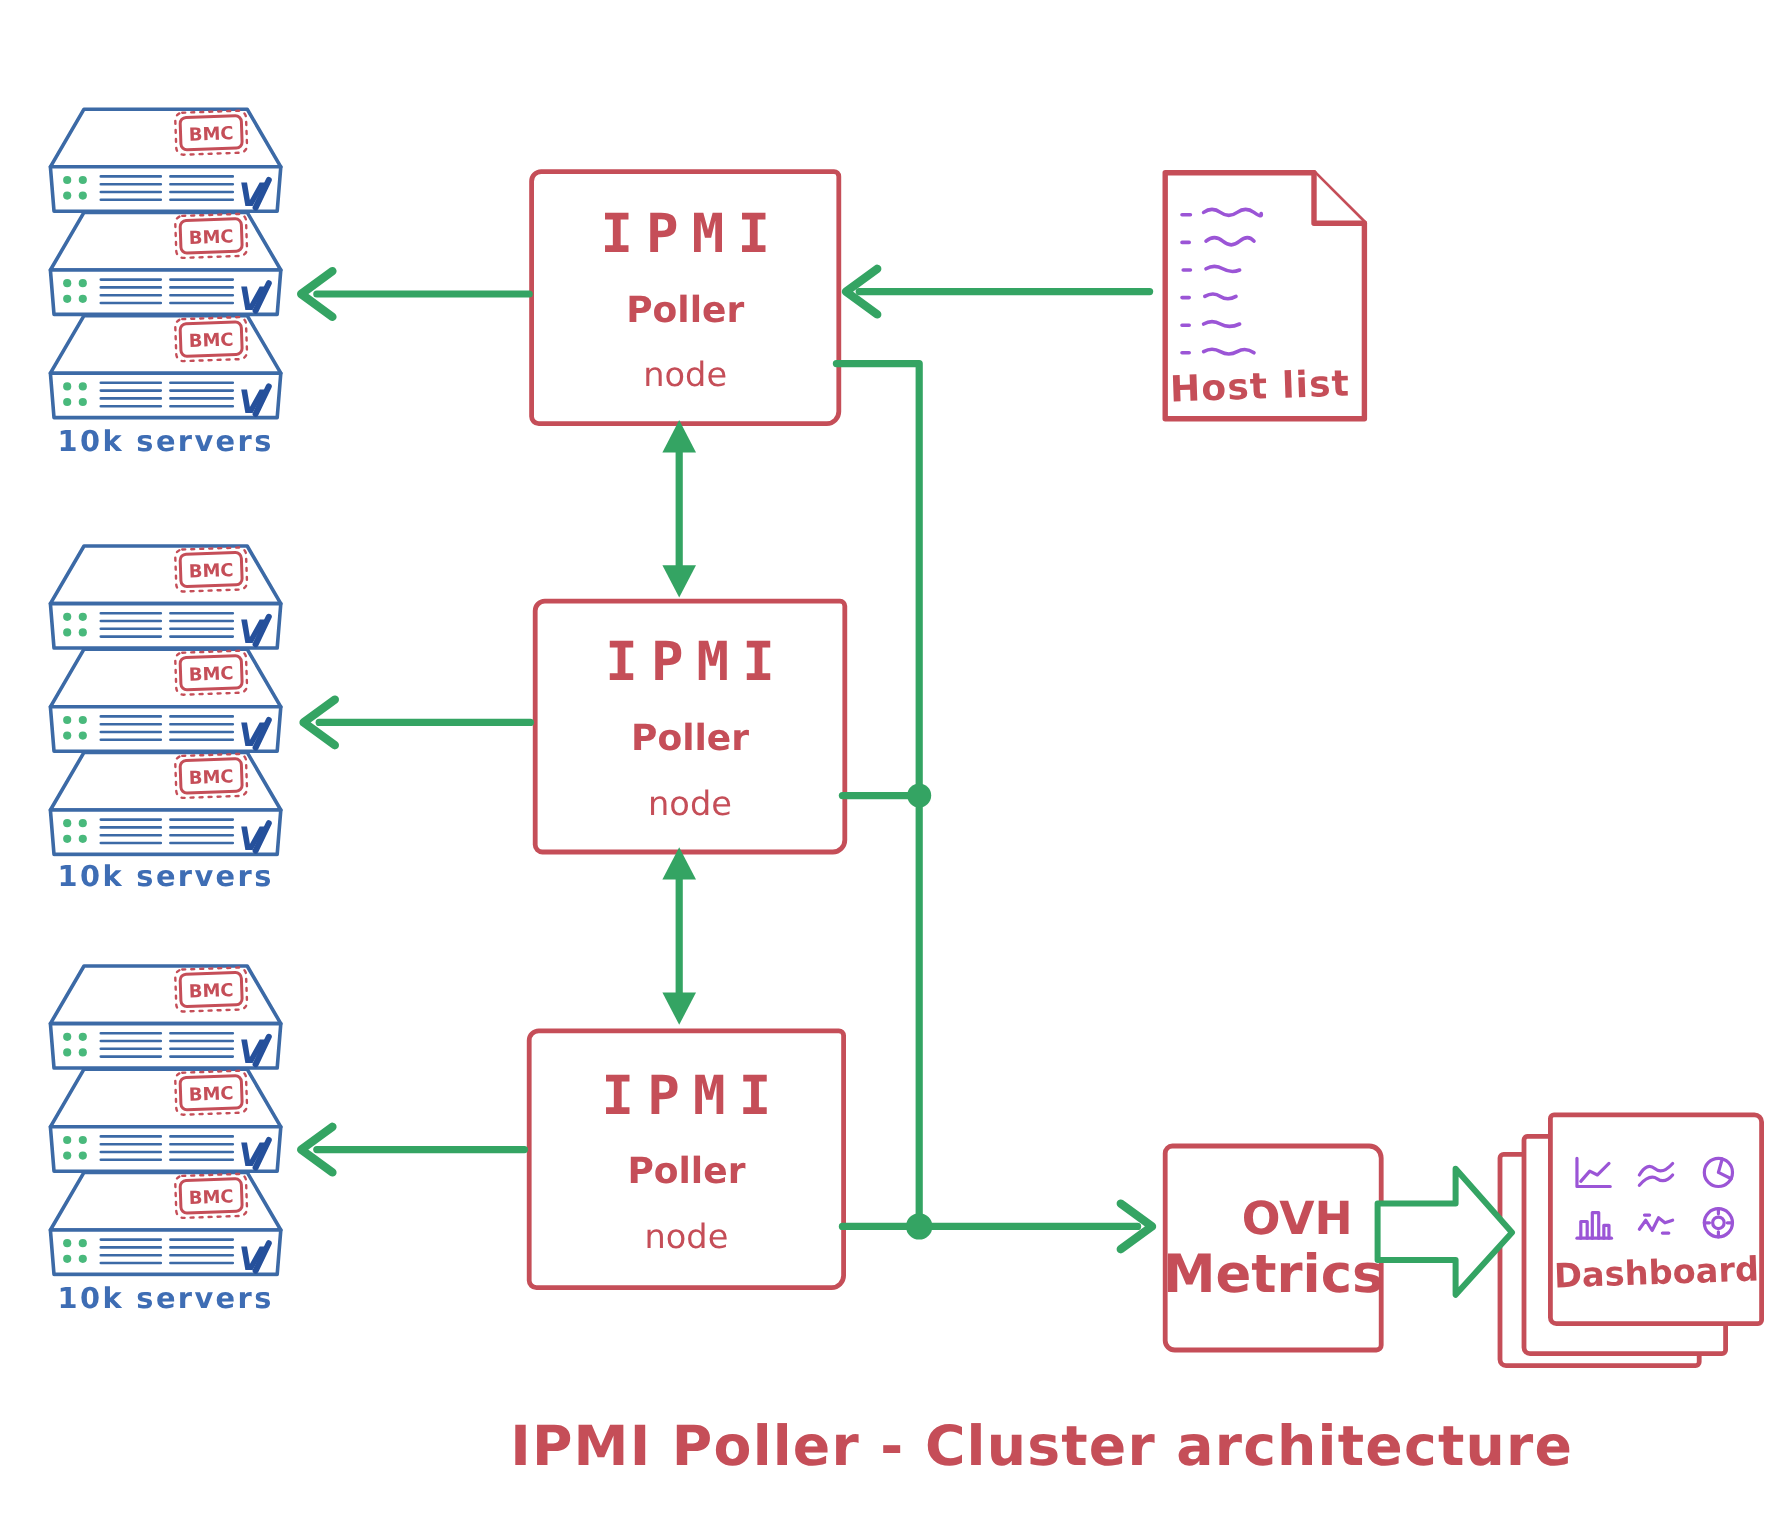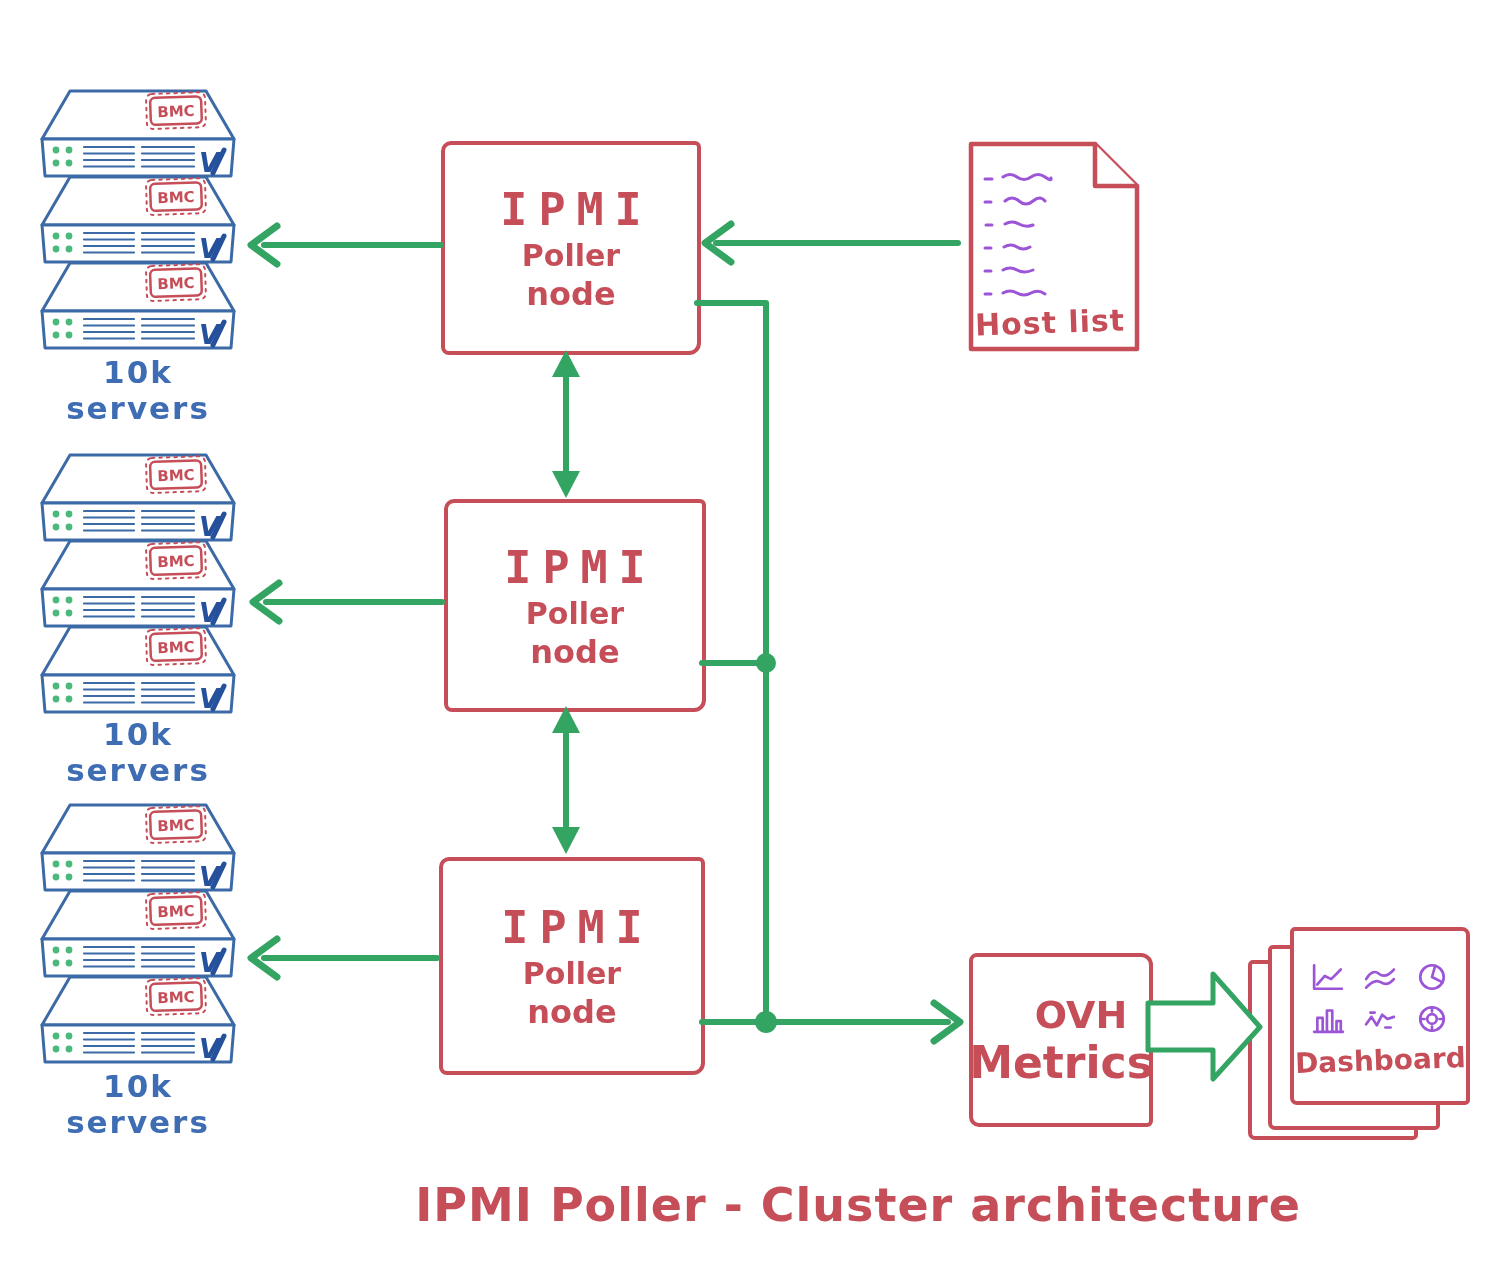--- a/index.html
+++ b/index.html
@@ -10,44 +10,44 @@
     --purple:#9b55d6;
     --dotgreen:#49b97c;
     --labelblue:#3e6db4;
   }
   html,body{margin:0;padding:0;background:#fff;}
   .canvas{position:relative;width:1491px;height:1270px;background:#ffffff;
           font-family:"DejaVu Sans",sans-serif;overflow:hidden;}
   .defs-svg{position:absolute;width:0;height:0;}
   .stack{position:absolute;}
   .stack-label{position:absolute;width:224px;text-align:center;color:var(--labelblue);
-               font-size:31px;font-weight:700;letter-spacing:2px;}
+               font-size:24px;font-weight:700;letter-spacing:2px;}
   .node-box{position:absolute;border:4.5px solid var(--red);background:#fff;
             border-radius:10px 6px 12px 8px;display:flex;flex-direction:column;
-            align-items:center;justify-content:center;color:var(--red);gap:2px;}
+            align-items:center;justify-content:center;color:var(--red);gap:20px;}
   .node-title{font-family:"DejaVu Sans Mono",monospace;font-size:45px;font-weight:700;
               letter-spacing:11px;text-indent:11px;}
   .node-sub{font-size:30px;font-weight:600;}
-  .node-suffix{font-size:32px;font-weight:700;}
+  .node-suffix{font-size:28px;font-weight:400;}
   .doc{position:absolute;}
   .doc-label{position:absolute;left:14px;top:166px;color:var(--red);
              font-size:30px;font-weight:600;letter-spacing:1px;transform:rotate(-2deg);}
   .ovh-box{position:absolute;border:4.5px solid var(--red);background:#fff;
            border-radius:8px 12px 6px 10px;display:flex;flex-direction:column;
            align-items:center;justify-content:center;color:var(--red);}
   .ovh-line1{font-size:38px;font-weight:600;margin-left:40px;}
   .ovh-line2{font-size:44px;font-weight:600;}
   .dashboard{position:absolute;}
   .dash-frame{position:absolute;background:#fff;border:4.5px solid var(--red);
               border-radius:5px 8px 5px 7px;}
   .dash-front{display:flex;flex-direction:column;align-items:center;justify-content:center;}
   .dash-icons{display:grid;grid-template-columns:repeat(3,44px);grid-auto-rows:38px;
               justify-items:center;align-items:center;column-gap:8px;row-gap:4px;margin-top:2px;}
   .dash-label{color:var(--red);font-size:28px;font-weight:600;margin-top:6px;transform:rotate(-2deg);}
-  .title{position:absolute;left:368px;top:1178px;width:980px;text-align:center;
+  .title{position:absolute;left:378px;top:1178px;width:980px;text-align:center;
          color:var(--red);font-size:46px;font-weight:600;letter-spacing:1px;}
   .arrows{position:absolute;left:0;top:0;z-index:10;pointer-events:none;}
 </style>
 </head>
 <body>
 
 <div class="canvas">
 
   <svg class="defs-svg">
     <defs>

